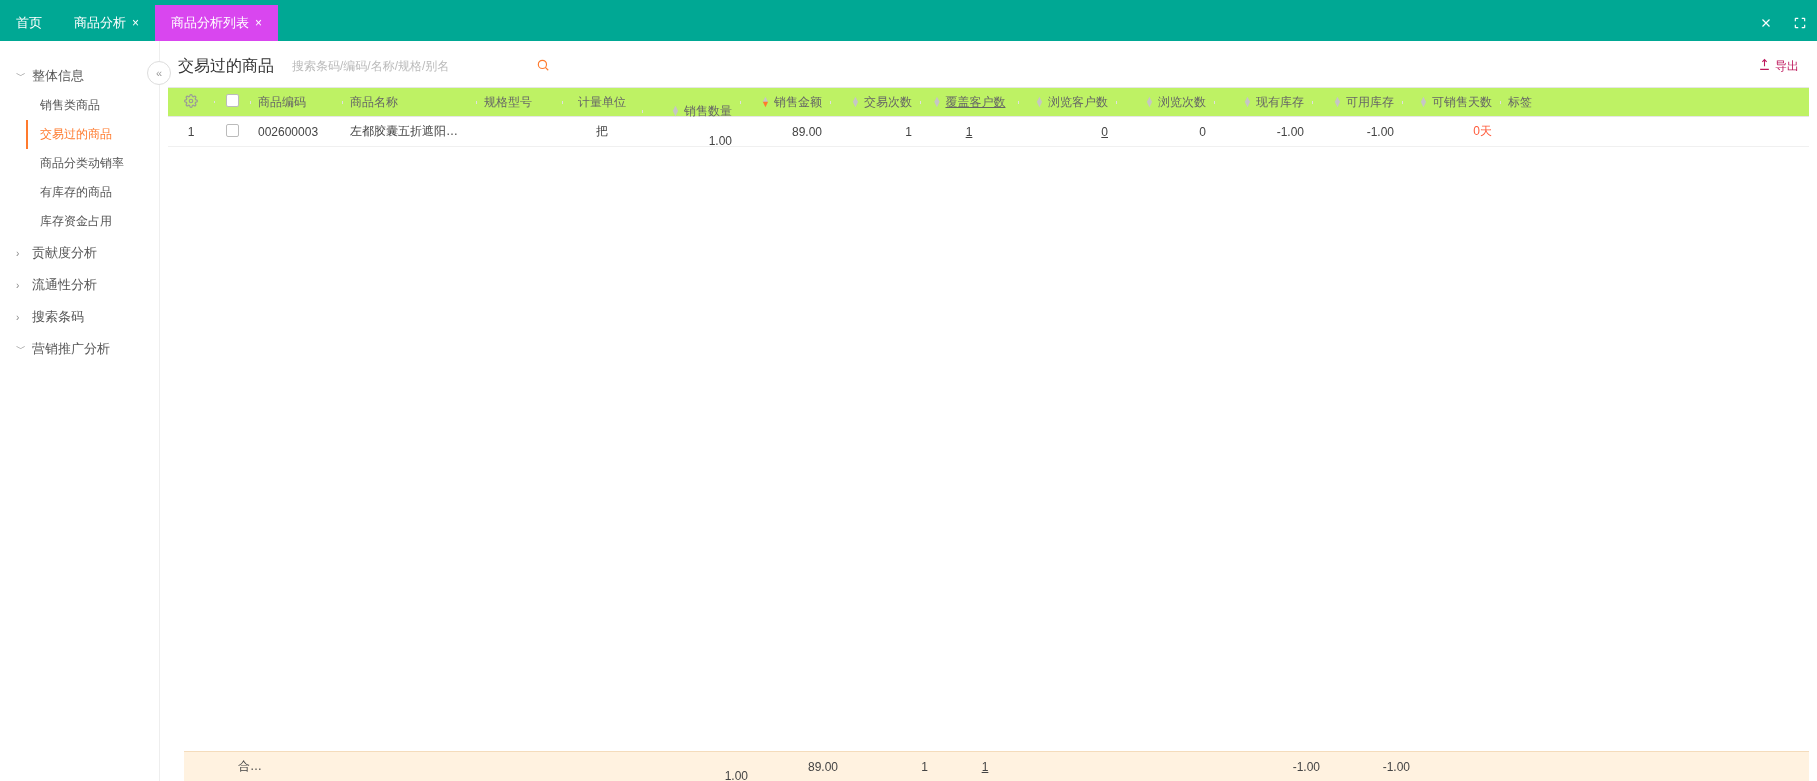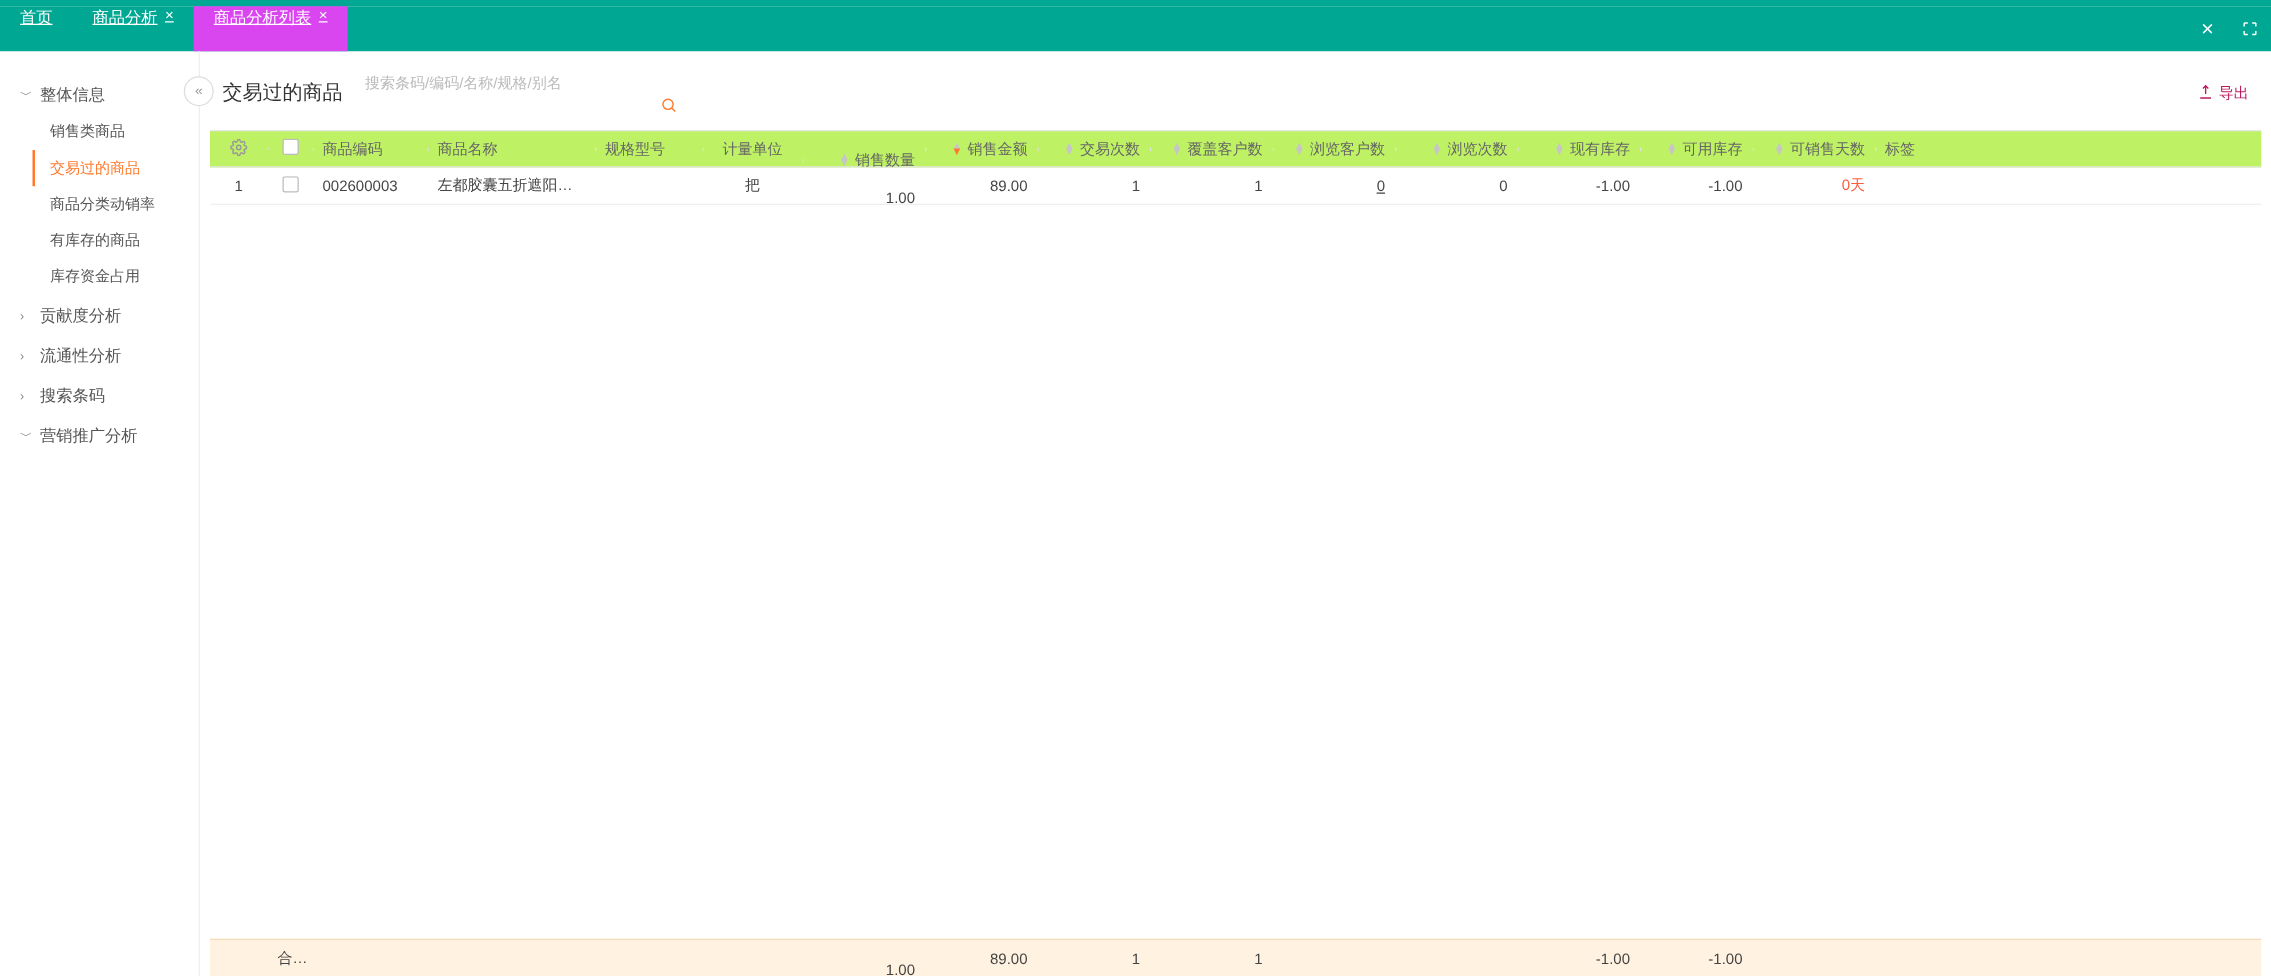--- a/index.html
+++ b/index.html
@@ -3,21 +3,21 @@
 <meta charset="utf-8">
 <style>
 * { box-sizing: border-box; margin: 0; padding: 0; }
 body { font-family: "Microsoft YaHei", sans-serif; font-size: 12px; color: #333; background: #fff; width: 1817px; height: 781px; overflow: hidden; position: relative; }
 
 
 .top-bar { height: 5px; background: #00a894; }
 
 
 .tabs { display: flex; align-items: stretch; background: #00a894; height: 36px; position: relative; }
-.tab { display: flex; padding: 0 16px; color: #fff; font-size: 13px; cursor: pointer; position: relative; text-decoration: underline; }
+.tab { display: flex; align-items: center; padding: 0 16px; color: #fff; font-size: 13px; cursor: pointer; position: relative; }
 .tab.active { background: #d946ef; }
 .tab .close { margin-left: 6px; font-size: 12px; cursor: pointer; }
 .tabs-right { position: absolute; right: 0; top: 0; display: flex; align-items: center; height: 36px; }
 .tabs-right .icon { color: #fff; padding: 0 10px; cursor: pointer; display: flex; align-items: center; justify-content: center; height: 36px; }
 .tabs-right .icon svg { width: 14px; height: 14px; }
 
 
 .body { position: absolute; top: 41px; left: 0; right: 0; bottom: 0; display: flex; }
 
 
@@ -27,21 +27,21 @@
 .side-head { display: flex; align-items: center; padding: 6px 4px; cursor: pointer; color: #555; font-size: 13px; }
 .side-head .chev { width: 14px; display: inline-block; color: #888; font-size: 10px; margin-right: 2px; }
 .side-items { padding-left: 28px; }
 .side-item { padding: 6px 0; color: #555; cursor: pointer; font-size: 12px; }
 .side-item.active { color: #ff7a2d; border-left: 2px solid #ff7a2d; margin-left: -14px; padding-left: 12px; }
 
 
 .main { flex: 1; display: flex; flex-direction: column; position: relative; padding-top: 14px; }
 .main-header { display: flex; align-items: center; padding: 0 18px 10px 18px; }
 .page-title { font-size: 16px; color: #333; font-weight: 400; margin-right: 18px; }
-.search-wrap { display: flex; align-items: flex-end; position: relative; flex-direction: column; }
+.search-wrap { display: flex; align-items: center; position: relative; }
 .search-input { border: none; outline: none; font-size: 12px; width: 250px; padding: 4px 0; color: #333; }
 .search-input::placeholder { color: #bbb; }
 .search-icon { color: #ff7a2d; font-size: 14px; margin-left: -6px; cursor: pointer; }
 .header-right { margin-left: auto; display: flex; align-items: center; color: #be185d; cursor: pointer; font-size: 12px; }
 .header-right .exp-icon { margin-right: 4px; }
 
 
 .table-head { display: flex; background: #bef264; border-top: 1px solid #e6e6e6; border-bottom: 1px solid #e6e6e6; height: 30px; align-items: center; color: #666; font-size: 12px; margin: 0 8px; }
 .th, .td { padding: 0 8px; overflow: hidden; white-space: nowrap; text-overflow: ellipsis; position: relative; }
 .th .sort { color: #c6c6c6; font-size: 9px; margin-right: 4px; display: inline-flex; flex-direction: column; line-height: 5px; vertical-align: middle; }
@@ -53,36 +53,36 @@
 
 .c-gear   { width: 46px; text-align: center; }
 .c-check  { width: 36px; text-align: center; }
 .c-code   { width: 92px; }
 .c-name   { width: 134px; }
 .c-spec   { width: 86px; }
 .c-unit   { width: 80px; text-align: center; }
 .c-qty    { width: 98px; text-align: right; margin-top: 18px; }
 .c-amt    { width: 90px; text-align: right; }
 .c-trades { width: 90px; text-align: right; }
-.c-cust   { width: 98px; text-align: right; }
+.c-cust   { width: 98px; text-align: center; text-decoration: underline; }
 .c-bcust  { width: 98px; text-align: right; }
 .c-views  { width: 98px; text-align: right; }
 .c-stock  { width: 98px; text-align: right; }
 .c-avail  { width: 90px; text-align: right; }
 .c-days   { width: 98px; text-align: right; }
 .c-tags   { flex: 1; }
 
 
 .table-body { margin: 0 8px; }
 .tr { display: flex; height: 30px; align-items: center; font-size: 12px; color: #444; border-bottom: 1px solid #f0f0f0; }
 .tr .underline { text-decoration: underline; }
 .red { color: #ff5b3b; }
 
 
-.footer-row { position: absolute; left: 8px; right: 8px; bottom: 0; display: flex; height: 30px; align-items: center; background: #fff2e0; border-top: 1px solid #f4dcbc; font-size: 12px; color: #444; }
+.footer-row { position: absolute; left: 24px; right: 8px; bottom: 0; display: flex; height: 30px; align-items: center; background: #fff2e0; border-top: 1px solid #f4dcbc; font-size: 12px; color: #444; }
 
 .gear-icon svg { width: 14px; height: 14px; color: #999; }
 .checkbox { width: 13px; height: 13px; border: 1px solid #bbb; display: inline-block; border-radius: 2px; background: #fff; }
 </style>
 </head>
 <body>
 
 <div class="top-bar"></div>
 
 <div class="tabs">

